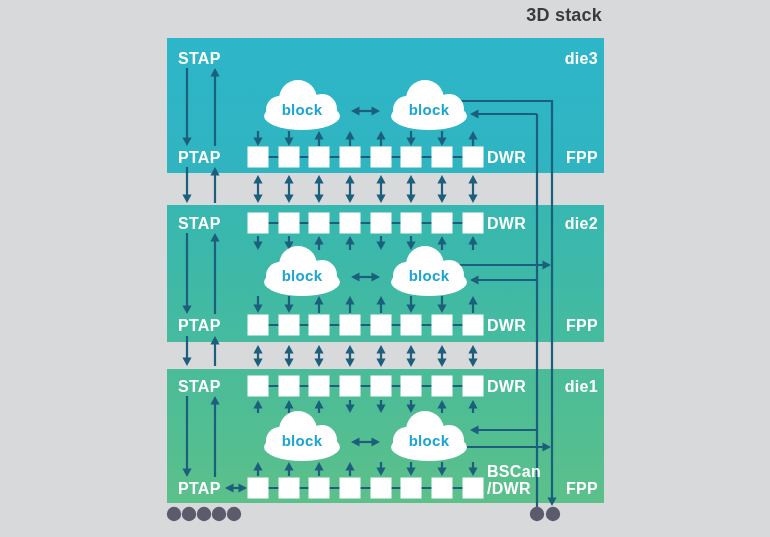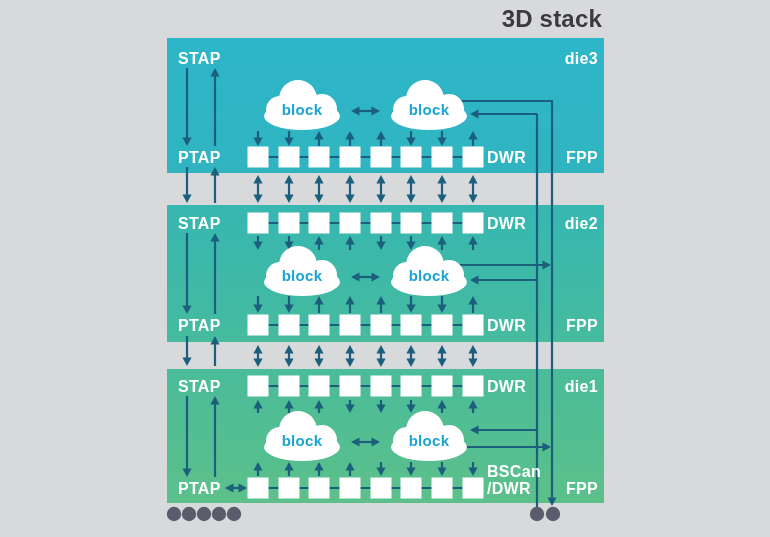--- a/index.html
+++ b/index.html
@@ -6,21 +6,21 @@
   .page{
     position:relative;
     width:770px;height:537px;
     overflow:hidden;
     font-family:"Liberation Sans", sans-serif;
   }
   .title{
     position:absolute;
     top:5px;
     right:168px;
-    font-size:24px;
+    font-size:18px;
     font-weight:bold;
     letter-spacing:.2px;
   }
   svg{position:absolute;left:0;top:0;}
   svg text{
     font-family:"Liberation Sans", sans-serif;
     font-weight:bold;
     letter-spacing:.3px;
   }
 </style>

